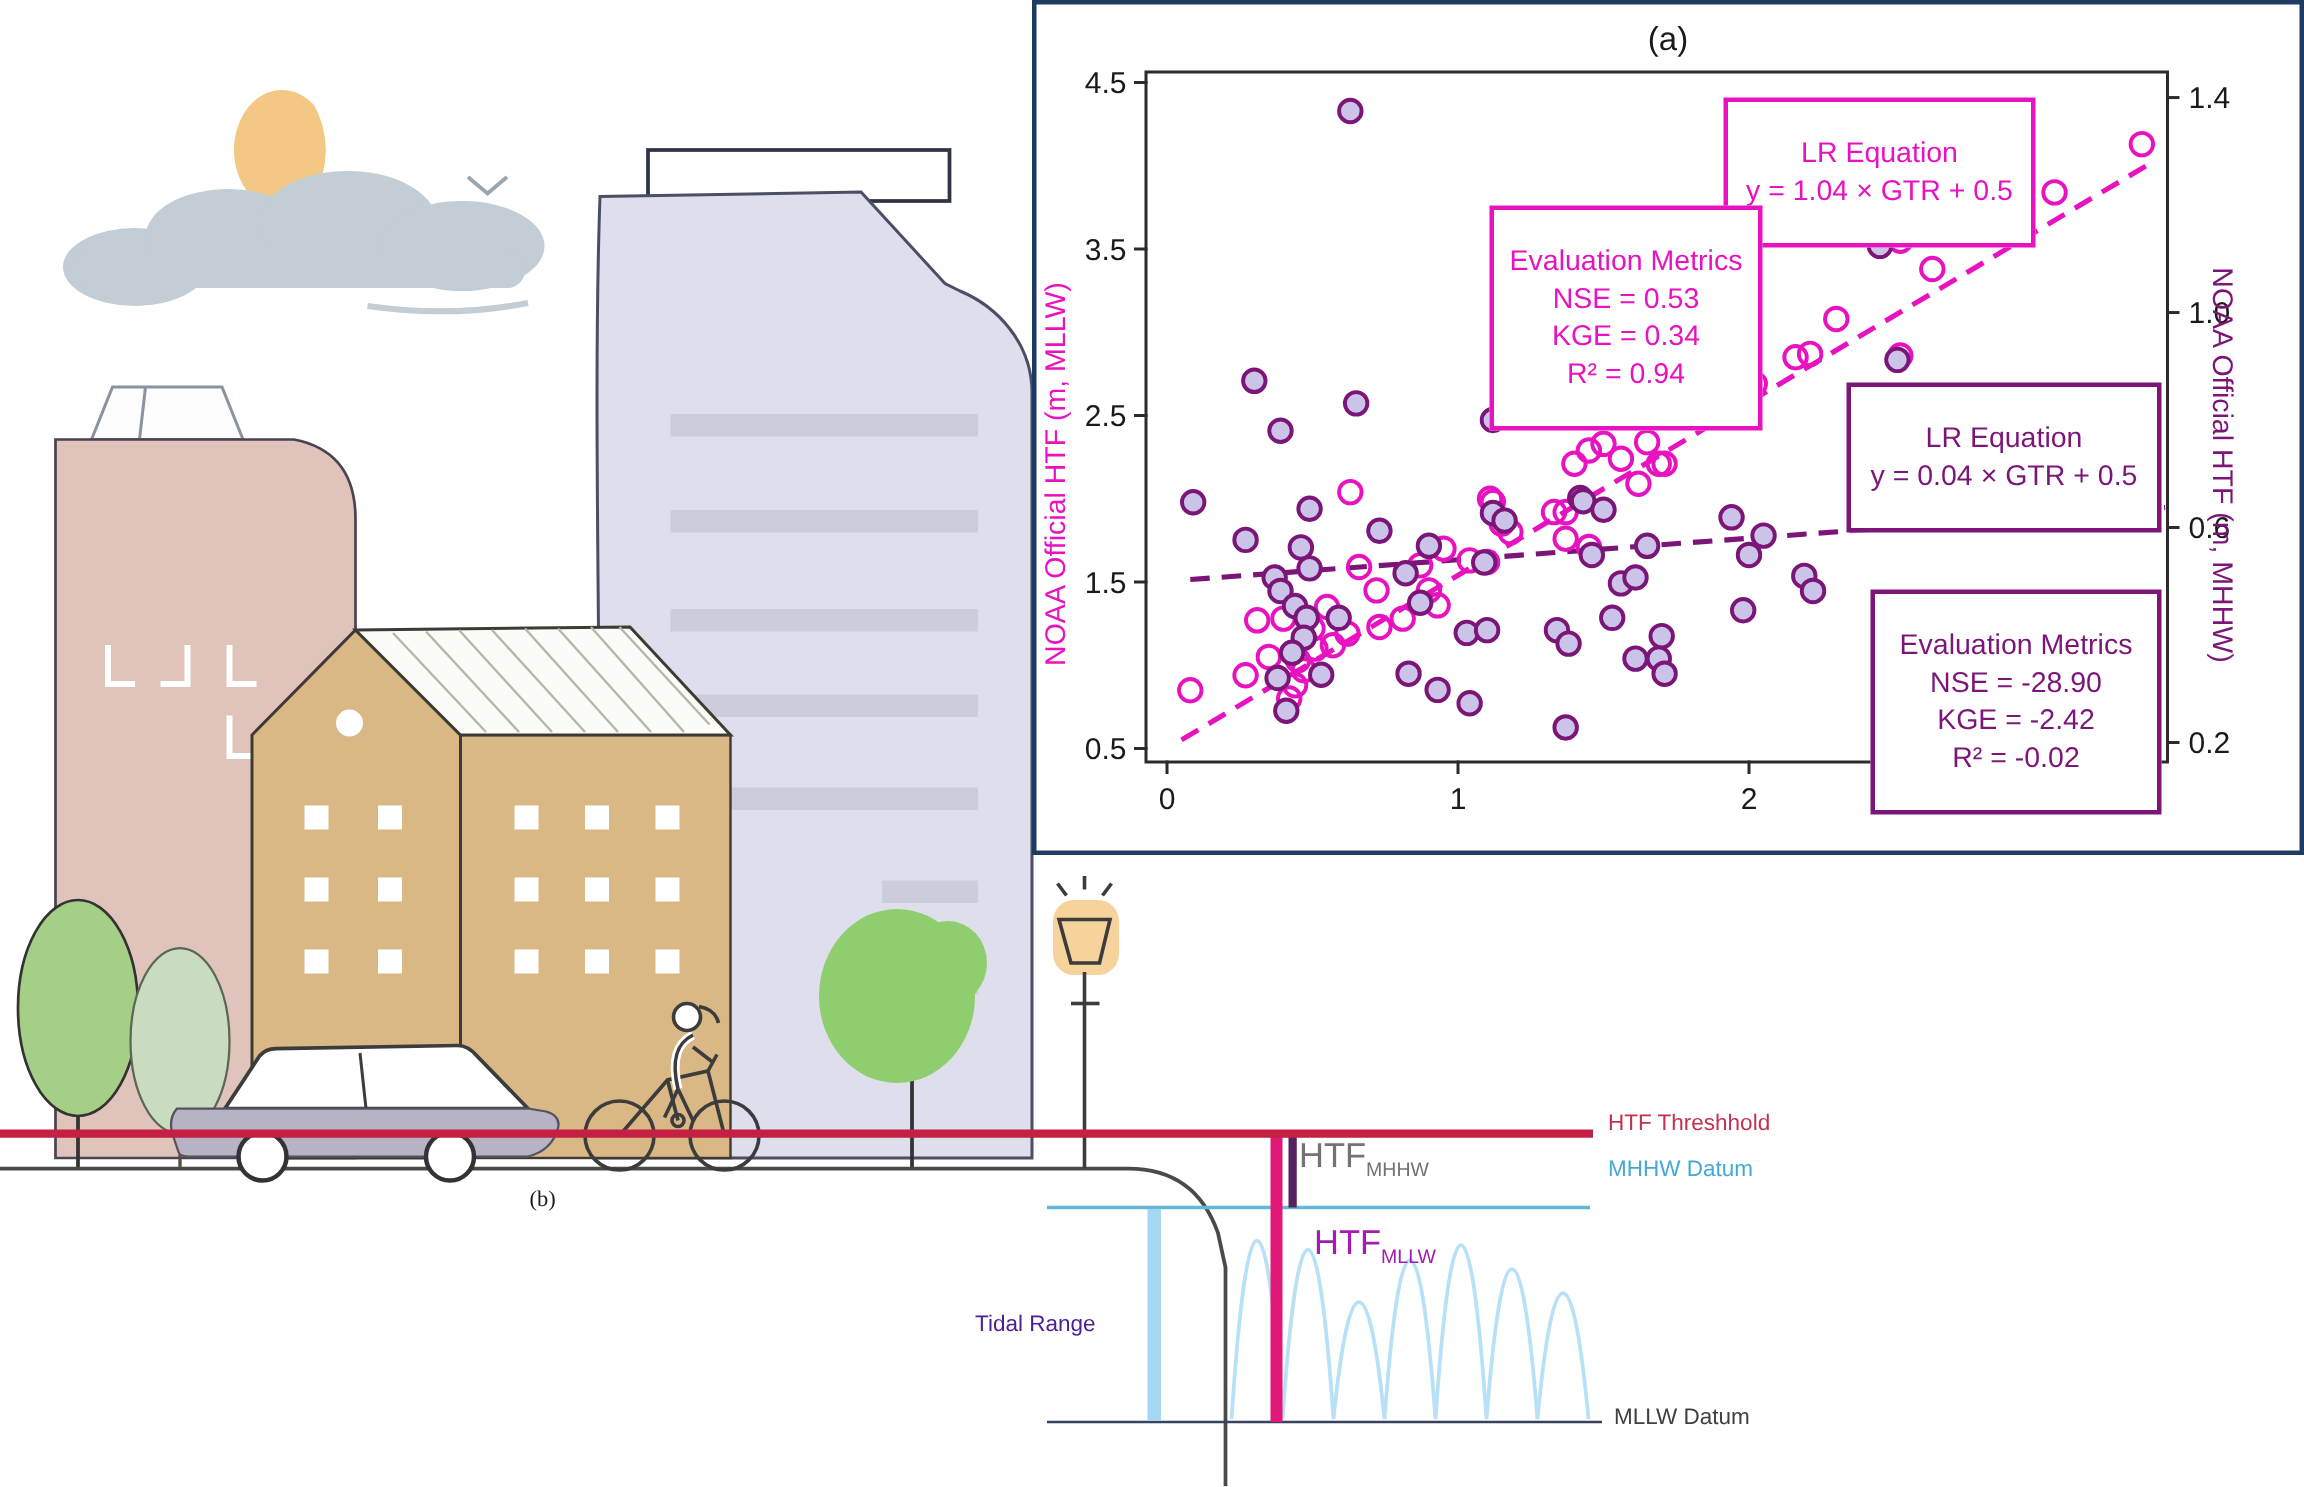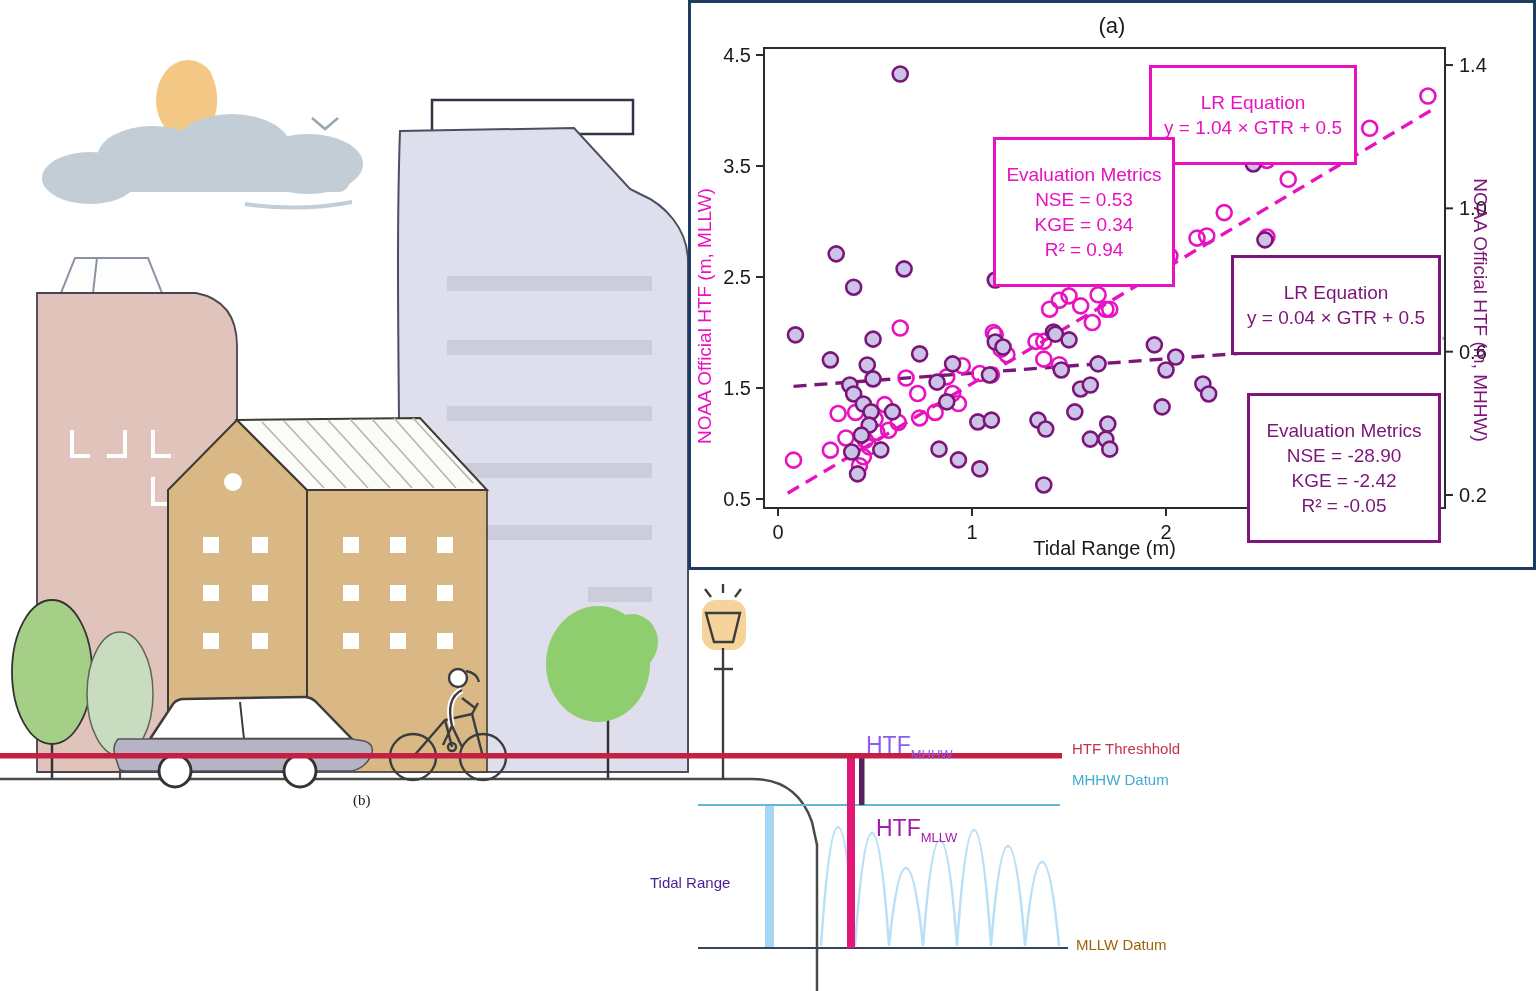--- a/index.html
+++ b/index.html
@@ -18,24 +18,24 @@
       font-size:19px;color:#7b1578;transform:translateX(-165px) rotate(90deg) translateY(-0px);transform-origin:center;}
   .axis-label-x{position:absolute;left:0;right:0;top:488px;text-align:center;font-size:20px;color:#1a1a1a;}
   .ann-box{position:absolute;background:#fff;text-align:center;line-height:1.32;font-size:19px;padding:22px 8px;box-sizing:border-box;}
   .ann-magenta{border:3px solid #e812c1;color:#e812c1;}
   .ann-purple{border:3px solid #7b1578;color:#7b1578;}
   .ann-title{display:block;}
   
   .scene-label{position:absolute;z-index:3;white-space:nowrap;font-size:15px;}
   .lbl-threshold{left:1072px;top:740px;color:#c63050;}
   .lbl-mhhw{left:1072px;top:771px;color:#44a9d4;}
-  .lbl-mllw{left:1076px;top:936px;color:#a16207;}
+  .lbl-mllw{left:1076px;top:936px;color:#404040;}
   .lbl-tidal{left:650px;top:874px;color:#4c1d95;}
   .lbl-b{left:353px;top:792px;color:#1a1a1a;font-family:"Liberation Serif",serif;}
-  .lbl-htf-mhhw{left:866px;top:732px;color:#8b5cf6;font-size:23px;}
+  .lbl-htf-mhhw{left:866px;top:757px;color:#737373;font-size:23px;}
   .lbl-htf-mllw{left:876px;top:815px;color:#a21caf;font-size:23px;}
   .lbl-sub{font-size:13px;vertical-align:-6px;}
 </style>
 </head>
 <body>
 
 <div class="stage">
 
   <svg class="scene-svg" width="1536" height="991" viewBox="0 0 1536 991">
 
@@ -341,22 +341,21 @@
         <span class="ann-title">R² = 0.94</span>
       </div>
       <div class="ann-box ann-purple" style="left:466px;top:206px;width:210px;">
         <span class="ann-title">LR Equation</span>
         <span>y = 0.04 × GTR + 0.5</span>
       </div>
       <div class="ann-box ann-purple" style="left:482px;top:344px;width:194px;">
         <span class="ann-title">Evaluation Metrics</span>
         <span class="ann-title">NSE = -28.90</span>
         <span class="ann-title">KGE = -2.42</span>
-        <span class="ann-title">R² = -0.05</span>
+        <span class="ann-title">R² = -0.02</span>
       </div>
 
       <div class="axis-label-left">NOAA Official HTF (m, MLLW)</div>
       <div class="axis-label-right">NOAA Official HTF (m, MHHW)</div>
-      <div class="axis-label-x">Tidal Range (m)</div>
     </div>
   </div>
 
 </div>
 
 </body></html>

